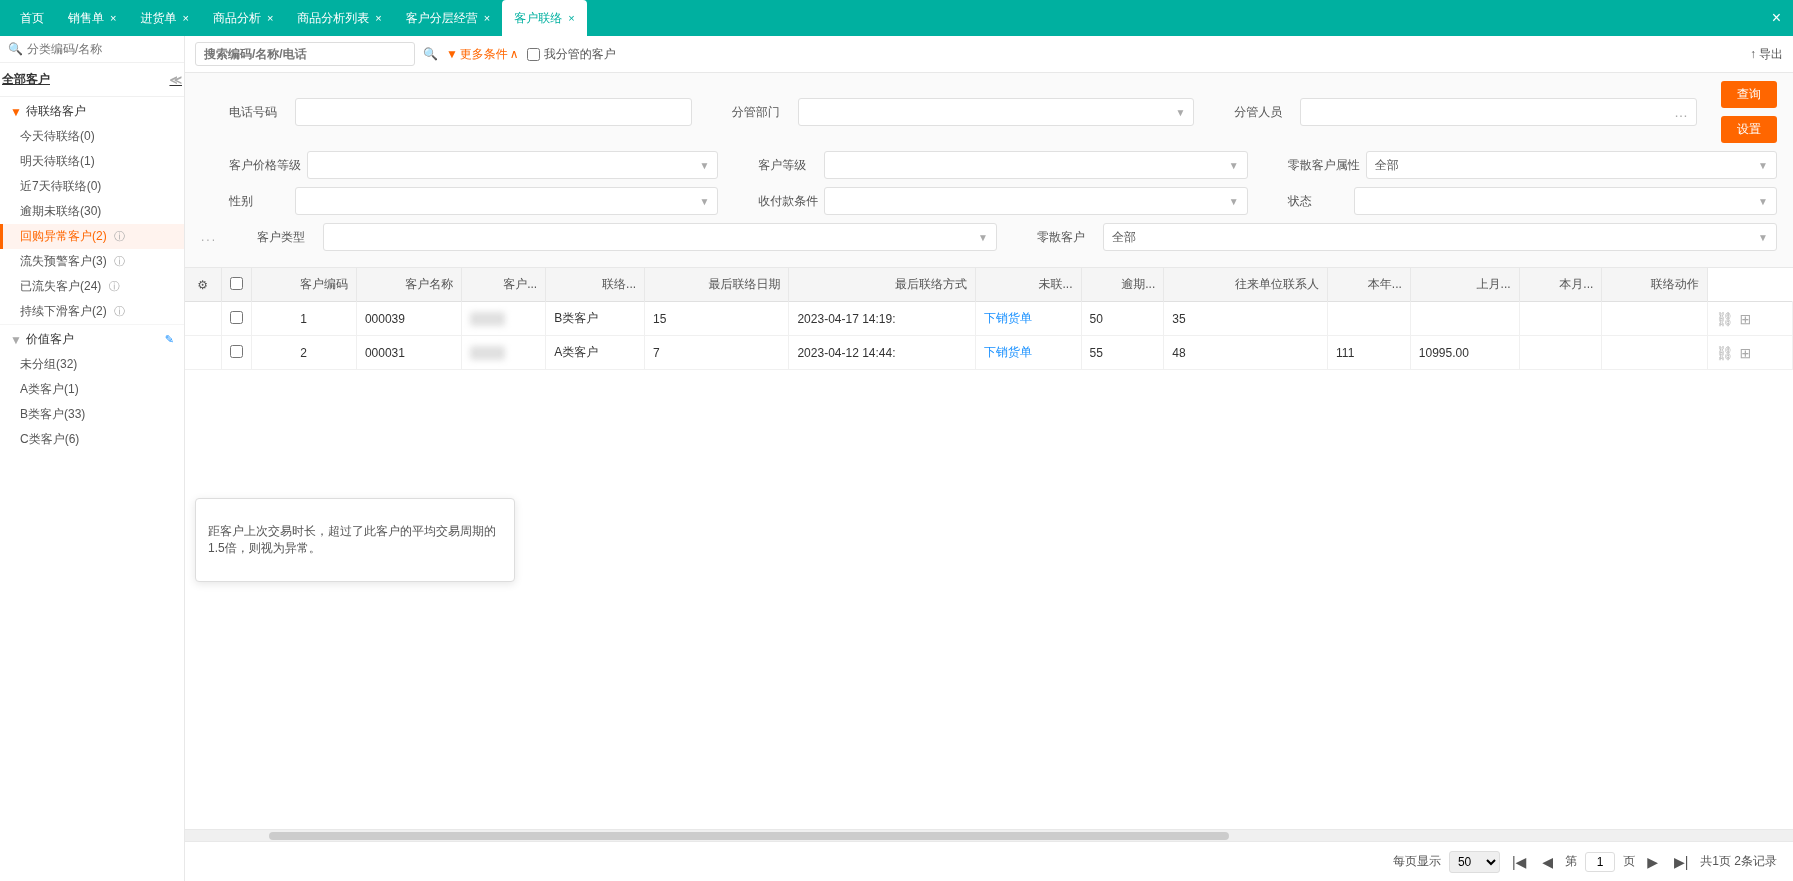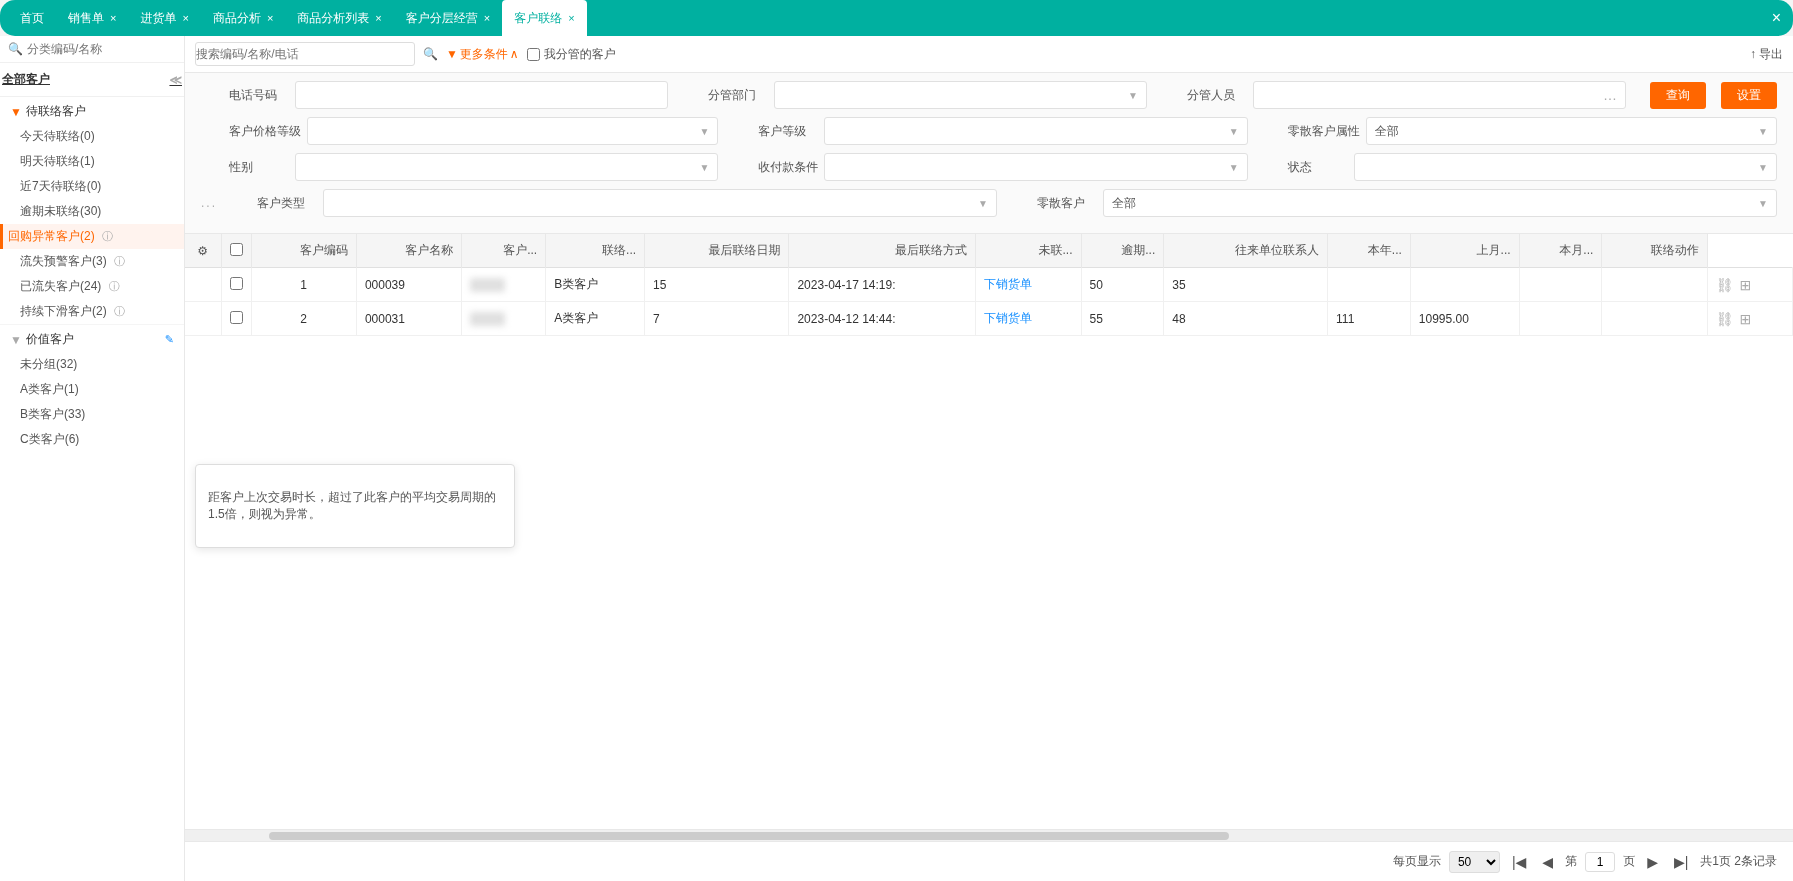--- a/index.html
+++ b/index.html
@@ -6,21 +6,20 @@
     body { background: #f5f5f5; width: 1793px; height: 881px; overflow: hidden; }
 
     
     .top-nav {
       background: #00b0a0;
       height: 36px;
       display: flex;
       align-items: center;
       padding: 0 8px;
       position: relative;
-      border-radius: 15px;
     }
     .top-nav .nav-item {
       color: #fff;
       padding: 0 12px;
       height: 36px;
       display: flex;
       align-items: center;
       cursor: pointer;
       white-space: nowrap;
       font-size: 13px;
@@ -107,21 +106,21 @@
       color: #555;
       cursor: pointer;
       white-space: nowrap;
       overflow: hidden;
       text-overflow: ellipsis;
     }
     .sidebar-item.active {
       background: #fff3ee;
       color: #f60;
       border-left: 3px solid #f60;
-      padding-left: 5px;
+      padding-left: 17px;
     }
 
     .sidebar-group-section {
       padding: 6px 10px 4px 10px;
       color: #333;
       display: flex;
       align-items: center;
       justify-content: space-between;
       cursor: pointer;
       border-top: 1px solid #f5f5f5;
@@ -143,24 +142,25 @@
       background: #fff;
       padding: 6px 10px;
       border-bottom: 1px solid #e8e8e8;
       display: flex;
       align-items: center;
       gap: 8px;
     }
     .filter-bar input[type=text] {
       border: 1px solid #ddd;
       border-radius: 3px;
-      padding: 4px 0;
+      padding: 4px 8px;
       width: 200px;
       outline: none;
       font-size: 12px;
+      font-weight: bold;
     }
     .filter-bar .search-btn {
       background: none;
       border: none;
       cursor: pointer;
       color: #aaa;
     }
     .filter-bar .more-conditions {
       color: #f60;
       cursor: pointer;
@@ -218,21 +218,22 @@
       display: flex;
       align-items: center;
       justify-content: space-between;
       min-height: 28px;
       cursor: pointer;
       color: #555;
     }
     .filter-field .field-input .arrow { color: #aaa; font-size: 10px; }
     .filter-buttons {
       display: flex;
-      gap: 15px;
+      flex-direction: column;
+      gap: 8px;
       margin-left: 12px;
     }
     .btn-query {
       background: #f60;
       color: #fff;
       border: none;
       border-radius: 3px;
       padding: 5px 16px;
       cursor: pointer;
       font-size: 12px;

